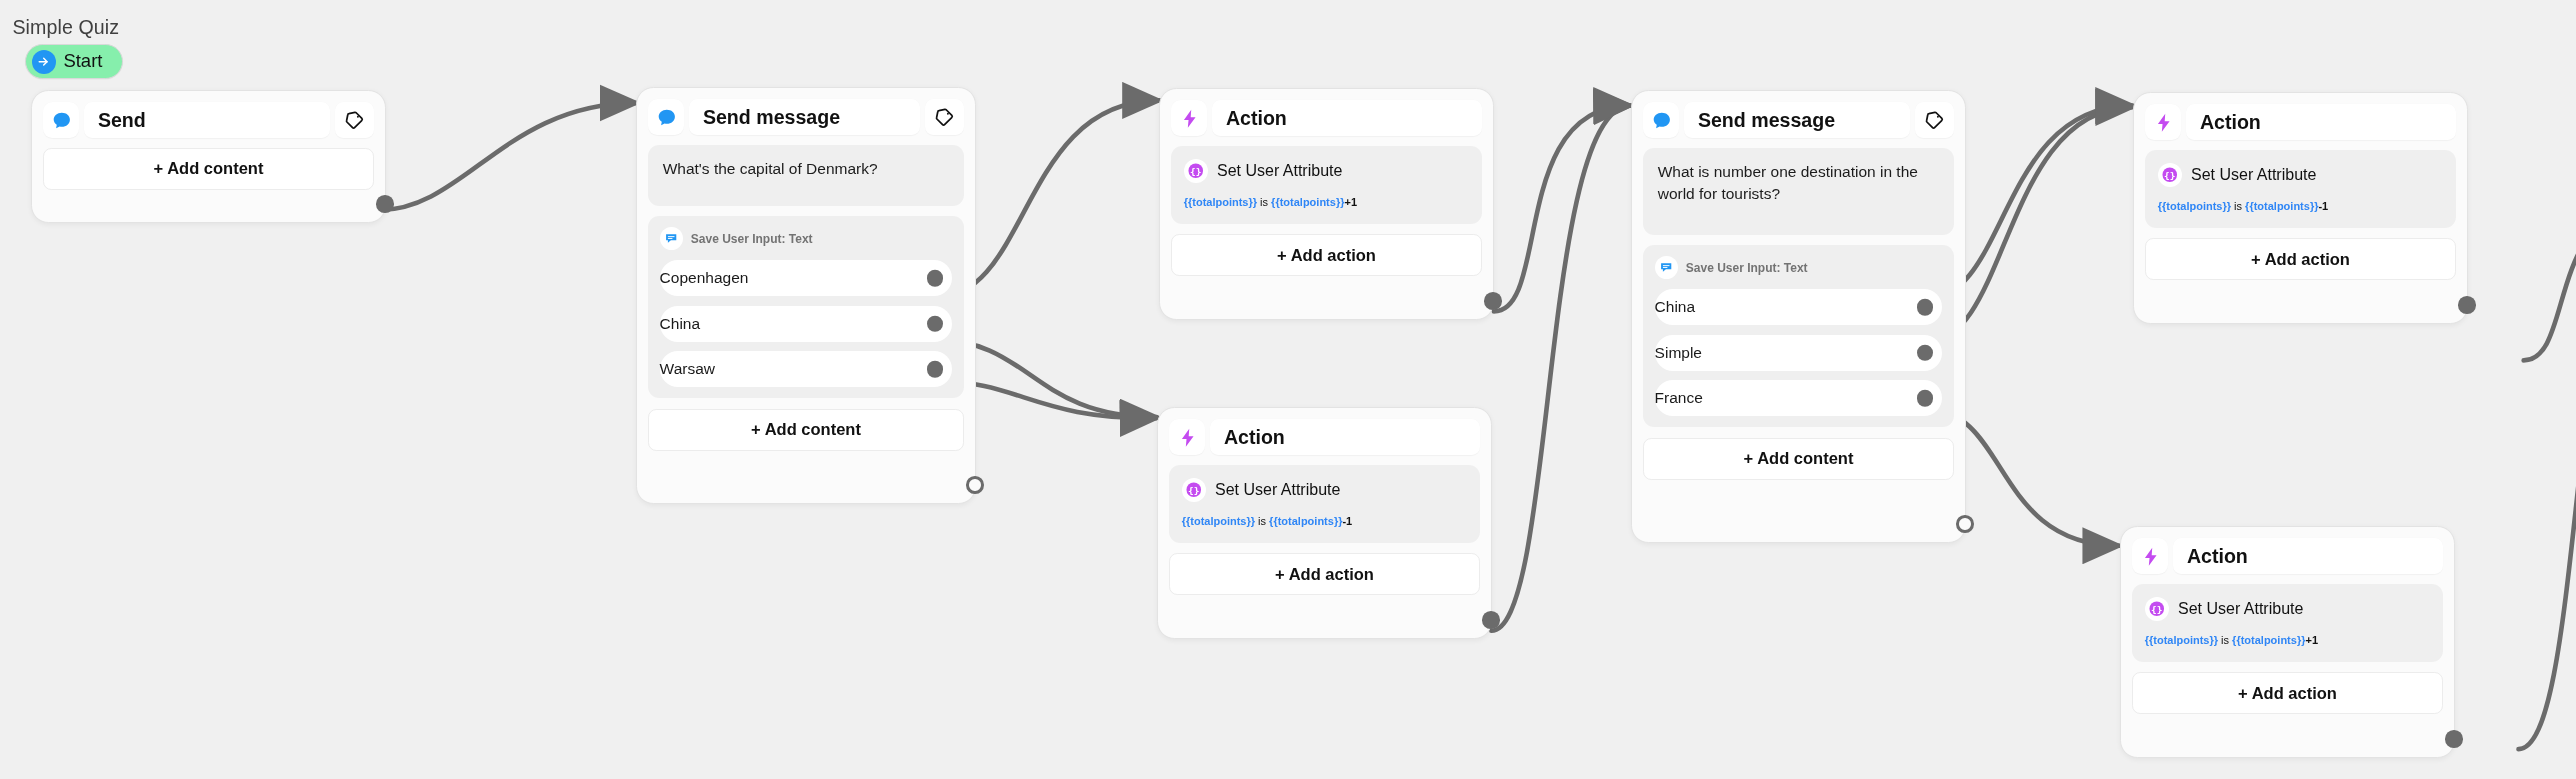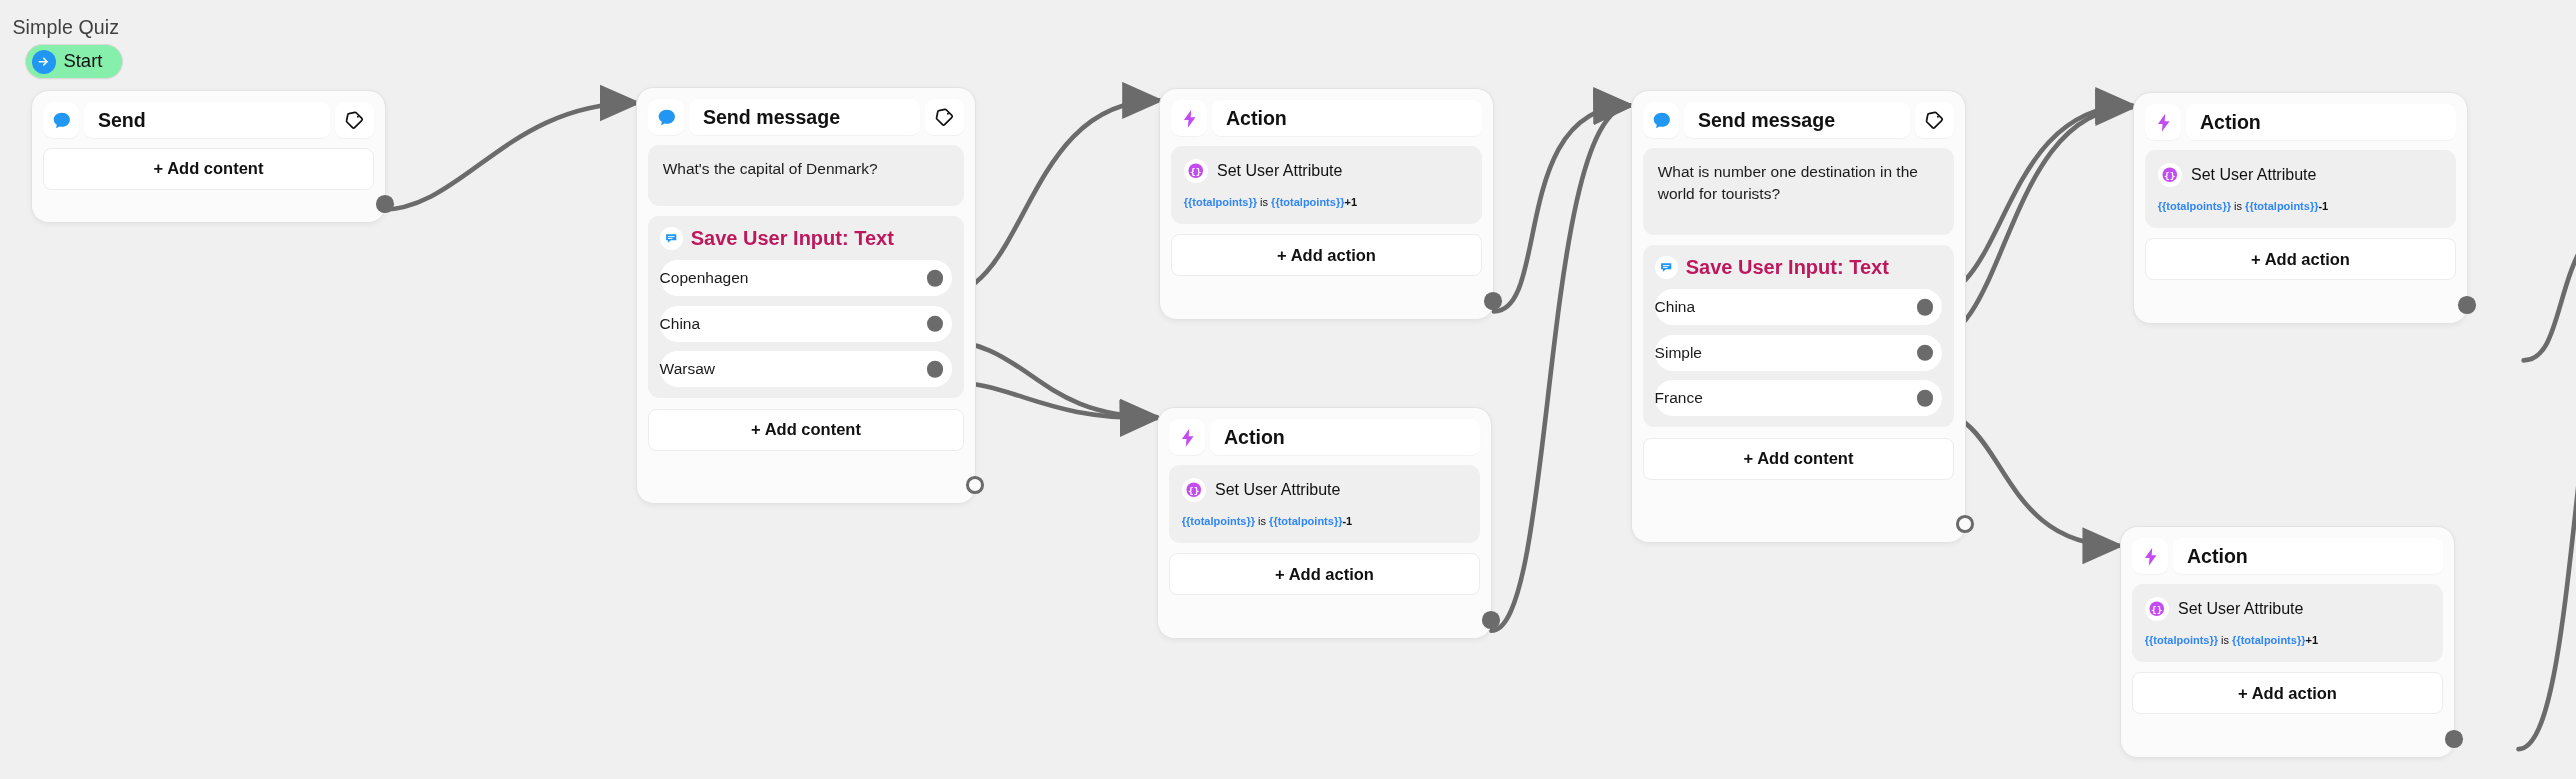--- a/index.html
+++ b/index.html
@@ -76,21 +76,21 @@
   .input-block{
     background:#efefef;border-radius:11.3px;
     padding:11.3px 11.3px 11.3px 11.3px;margin-bottom:10.3px;
   }
   .input-head{display:flex;align-items:center;gap:8.2px;margin-bottom:10.3px;}
   .input-head .bubble{
     width:23px;height:23px;border-radius:50%;background:#fff;
     display:flex;align-items:center;justify-content:center;flex:0 0 auto;
   }
   .input-head .bubble svg{width:14.4px;height:14.4px;}
-  .input-head .ttl{font-size:20px;font-weight:bold;color:#be185d;}
+  .input-head .ttl{font-size:12px;font-weight:bold;color:#737373;}
 
   .option{
     position:relative;background:#fff;border-radius:515px;
     height:36px;display:flex;align-items:center;justify-content:flex-start;
     margin-bottom:9.3px;font-size:15.5px;color:#1a1a1a;
   }
   .option:last-child{margin-bottom:0;}
   .option .port{
     position:absolute;right:9.3px;top:50%;transform:translateY(-50%);
     width:16.5px;height:16.5px;border-radius:50%;background:#6b6b6b;

